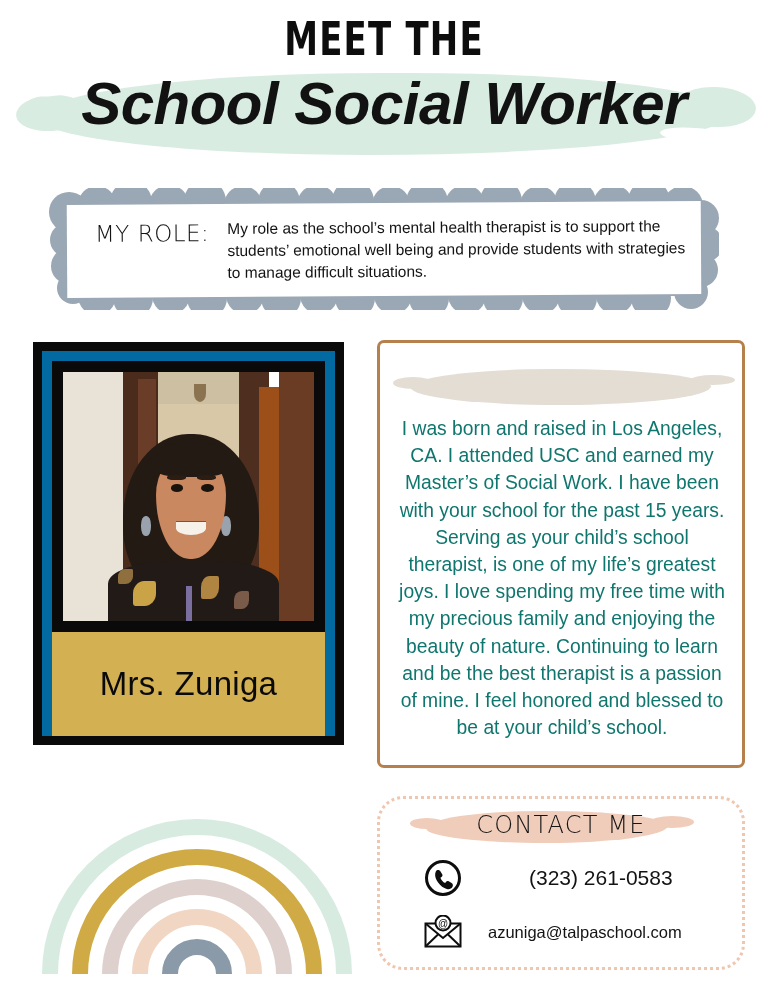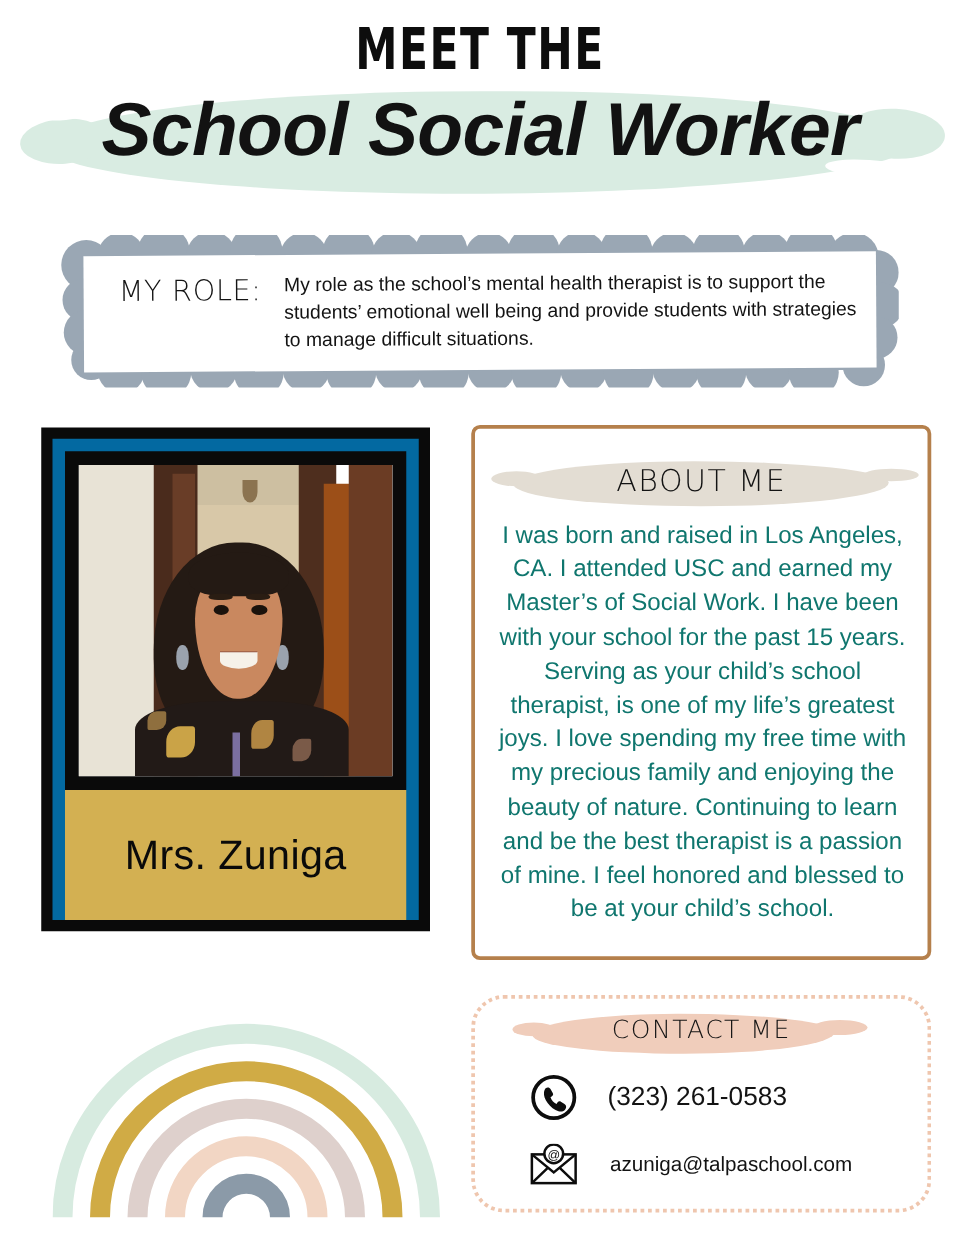--- a/index.html
+++ b/index.html
@@ -325,31 +325,31 @@
     background: #f0cdbb;
     border-radius: 50%;
   }
   #contact-title {
     position: absolute;
     left: 0; top: 12px;
     width: 100%;
     text-align: center;
     font-family: "DejaVu Sans", sans-serif;
     font-weight: 300;
-    font-size: 20px;
+    font-size: 24px;
     letter-spacing: 1.2px;
     color: #141414;
     z-index: 2;
   }
   .contact-row {
     position: absolute;
     display: flex;
     align-items: center;
   }
-  #phone-row { left: 42px; top: 58px; }
+  #phone-row { left: 42px; top: 58px; gap: 43px; }
   #email-row { left: 42px; top: 112px; }
   .contact-icon {
     width: 42px; height: 42px;
     flex: 0 0 42px;
     display: flex;
     align-items: center;
     justify-content: center;
   }
   #phone-value {
     font-family: "Liberation Sans", sans-serif;
@@ -466,21 +466,20 @@
         </div>
       </div>
       <div id="name-band">
         <span id="teacher-name">Mrs. Zuniga</span>
       </div>
     </div>
   </div>
 
   <div id="about-box">
     <div id="about-brush"></div>
-    <div id="about-title">ABOUT ME</div>
     <div id="about-text">I was born and raised in Los Angeles, CA. I attended USC and earned my Master’s of Social Work. I have been with your school for the past 15 years. Serving as your child’s school therapist, is one of my life’s greatest joys. I love spending my free time with my precious family and enjoying the beauty of nature. Continuing to learn and be the best therapist is a passion of mine. I feel honored and blessed to be at your child’s school.</div>
   </div>
 
   <svg id="rainbow" viewBox="0 0 310 192">
     <g fill="none" stroke-linecap="butt">
       <path d="M8,192 A147,147 0 0 1 302,192" stroke="#d7ebe0" stroke-width="16"></path>
       <path d="M38,192 A117,117 0 0 1 272,192" stroke="#d0ab45" stroke-width="16"></path>
       <path d="M68,192 A87,87 0 0 1 242,192" stroke="#ded0cc" stroke-width="16"></path>
       <path d="M98,192 A57,57 0 0 1 212,192" stroke="#f2d6c4" stroke-width="16"></path>
       <path d="M128,192 A27,27 0 0 1 182,192" stroke="#8b9aa8" stroke-width="16"></path>

